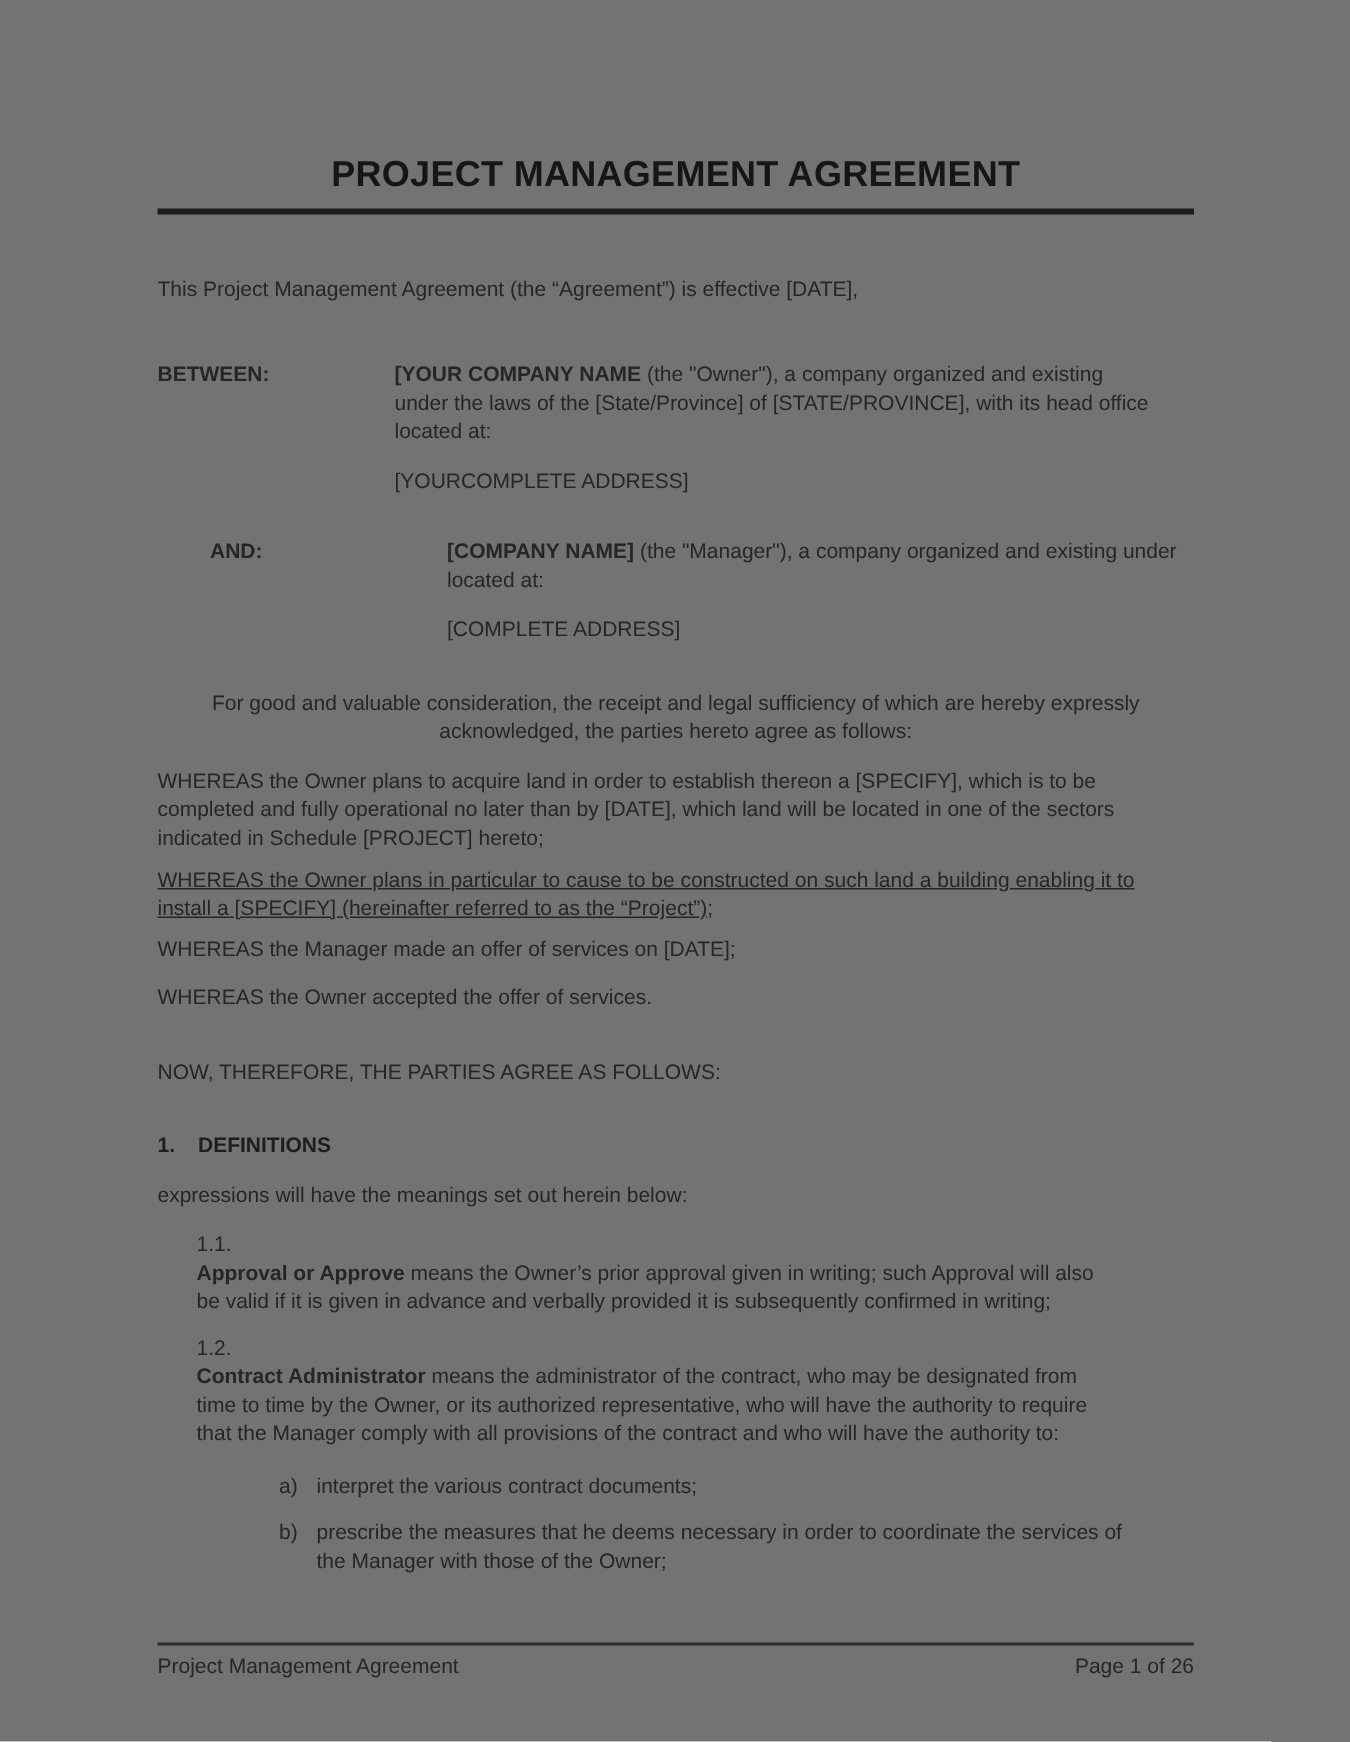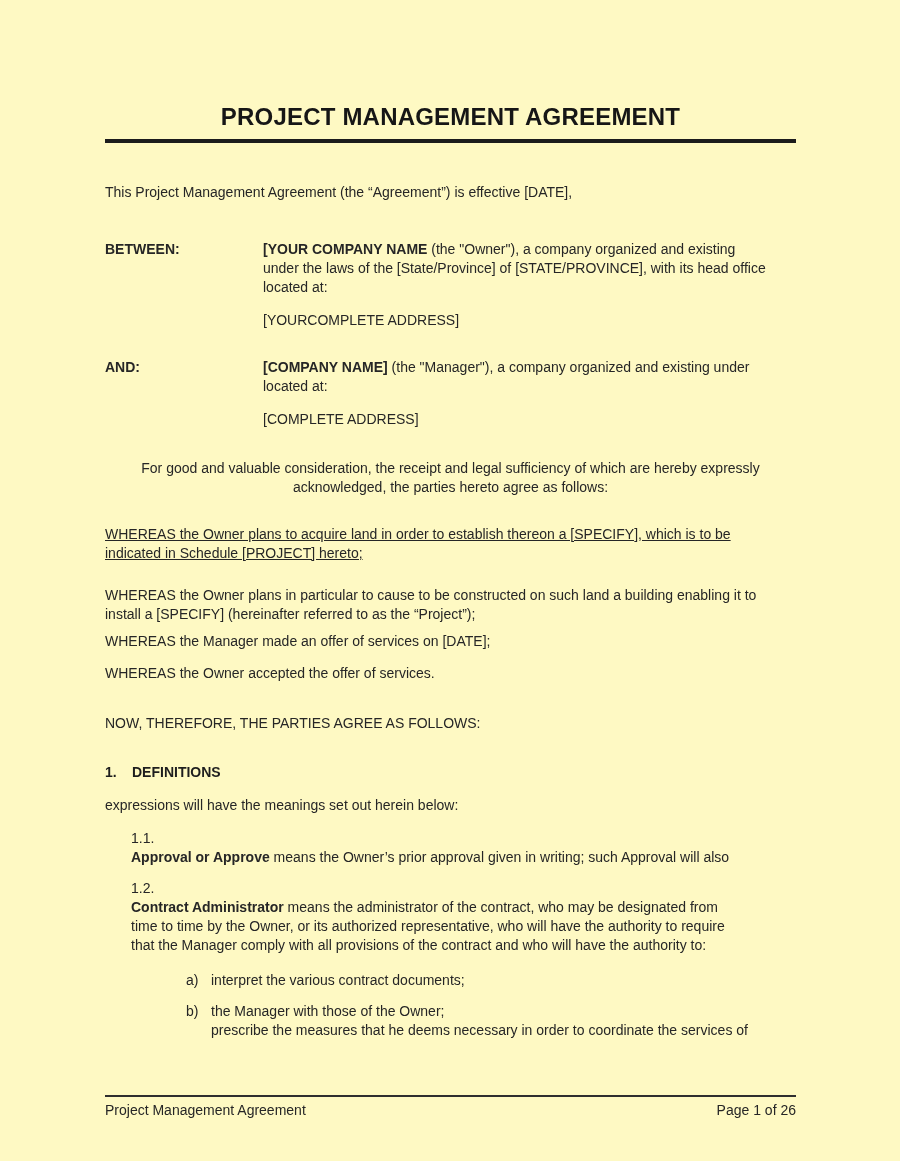--- a/index.html
+++ b/index.html
@@ -4,21 +4,21 @@
 <style>
   html, body {
     margin: 0;
     padding: 0;
     background: #ffffff;
   }
   .page {
     position: relative;
     width: 900px;
     height: 1161px;
-    background: #fef9c3;
+    background: #737373;
     overflow: hidden;
     font-family: "Liberation Sans", "DejaVu Sans", sans-serif;
     font-size: 14px;
     line-height: 19px;
     color: #262626;
   }
   .content {
     padding: 0 104px 0 105px;
   }
   .doc-title {
@@ -36,31 +36,31 @@
     height: 4px;
     background: #1c1c1c;
   }
   .line { white-space: nowrap; }
   .b { font-weight: bold; }
 
   .intro { margin-top: 40px; }
 
   .party { display: flex; }
   .party-between { margin-top: 38px; }
-  .party-and { margin-top: 28px; }
+  .party-and { margin-top: 28px; margin-left: 35px; }
   .party-label {
     width: 158px;
     flex-shrink: 0;
     font-weight: bold;
   }
   .party-address { margin-top: 14px; }
 
   .p1 { margin-top: 30px; text-align: center; }
-  .p2 { margin-top: 28px; text-decoration: underline; }
-  .p3 { margin-top: 23px; }
+  .p2 { margin-top: 14px; }
+  .p3 { margin-top: 9px; text-decoration: underline; }
   .p4 { margin-top: 8px; }
   .p5 { margin-top: 13px; }
   .now { margin-top: 31px; }
 
   .sec-heading {
     display: flex;
     margin-top: 30px;
     font-weight: bold;
     color: #1e1e1e;
   }
@@ -119,20 +119,21 @@
       </div>
     </div>
 
     <div class="p1">
       <div class="line">For good and valuable consideration, the receipt and legal sufficiency of which are hereby expressly</div>
       <div class="line">acknowledged, the parties hereto agree as follows:</div>
     </div>
 
     <div class="p2">
       <div class="line">WHEREAS the Owner plans to acquire land in order to establish thereon a [SPECIFY], which is to be</div>
+      <div class="line">completed and fully operational no later than by [DATE], which land will be located in one of the sectors</div>
       <div class="line">indicated in Schedule [PROJECT] hereto;</div>
     </div>
 
     <div class="p3">
       <div class="line">WHEREAS the Owner plans in particular to cause to be constructed on such land a building enabling it to</div>
       <div class="line">install a [SPECIFY] (hereinafter referred to as the “Project”);</div>
     </div>
 
     <div class="p4">
       <div class="line">WHEREAS the Manager made an offer of services on [DATE];</div>
@@ -150,20 +151,21 @@
     </div>
 
     <div class="sec-lead">
       <div class="line">expressions will have the meanings set out herein below:</div>
     </div>
 
     <div class="def-item def-1">
       <div class="def-num">1.1.</div>
       <div>
         <div class="line"><span class="b">Approval or Approve</span><span> means the Owner’s prior approval given in writing; such Approval will also</span></div>
+        <div class="line">be valid if it is given in advance and verbally provided it is subsequently confirmed in writing;</div>
       </div>
     </div>
 
     <div class="def-item def-2">
       <div class="def-num">1.2.</div>
       <div>
         <div class="line"><span class="b">Contract Administrator</span><span> means the administrator of the contract, who may be designated from</span></div>
         <div class="line">time to time by the Owner, or its authorized representative, who will have the authority to require</div>
         <div class="line">that the Manager comply with all provisions of the contract and who will have the authority to:</div>
       </div>
@@ -172,22 +174,22 @@
     <div class="sub-item sub-a">
       <div class="sub-letter">a)</div>
       <div>
         <div class="line">interpret the various contract documents;</div>
       </div>
     </div>
 
     <div class="sub-item sub-b">
       <div class="sub-letter">b)</div>
       <div>
+        <div class="line">prescribe the measures that he deems necessary in order to coordinate the services of</div>
         <div class="line">the Manager with those of the Owner;</div>
-        <div class="line">prescribe the measures that he deems necessary in order to coordinate the services of</div>
       </div>
     </div>
 
   </div>
 
   <div class="footer">
     <div>Project Management Agreement</div>
     <div>Page 1 of 26</div>
   </div>
 </div>

